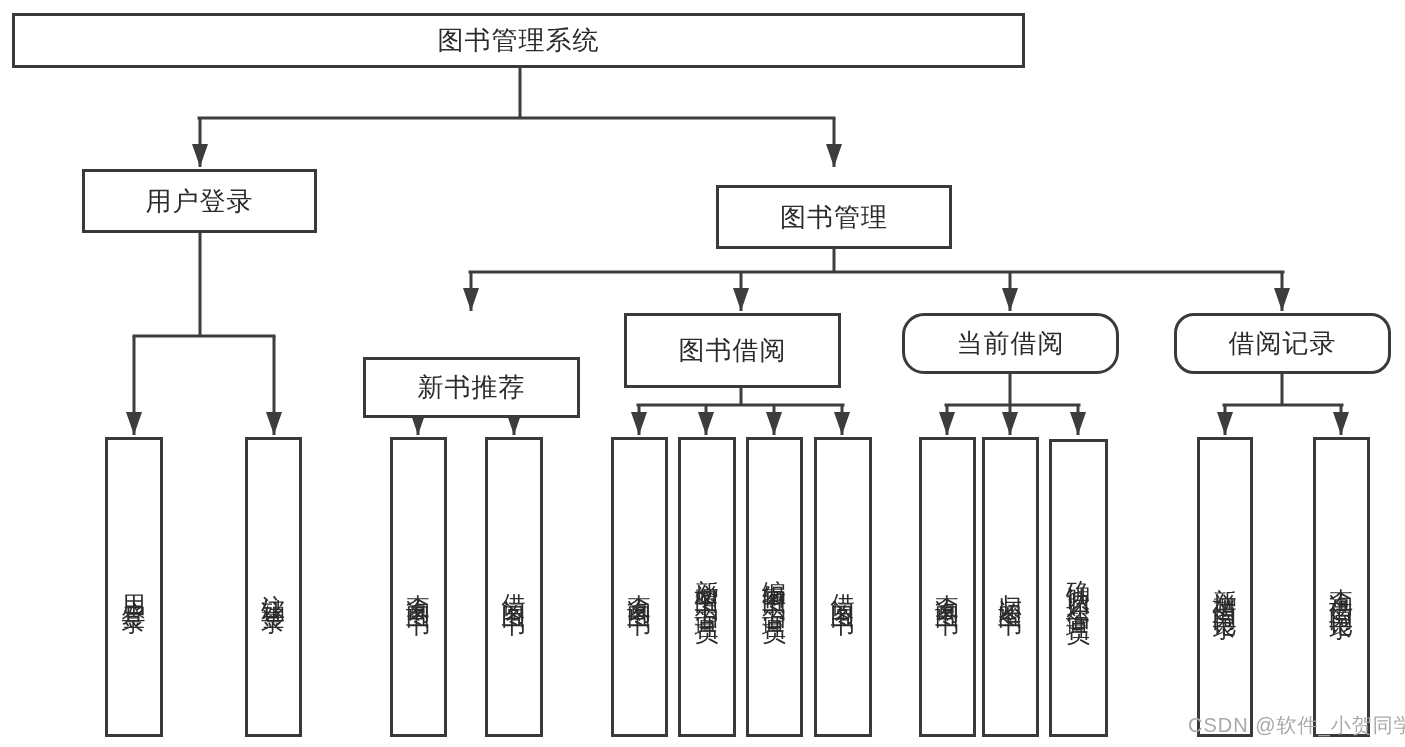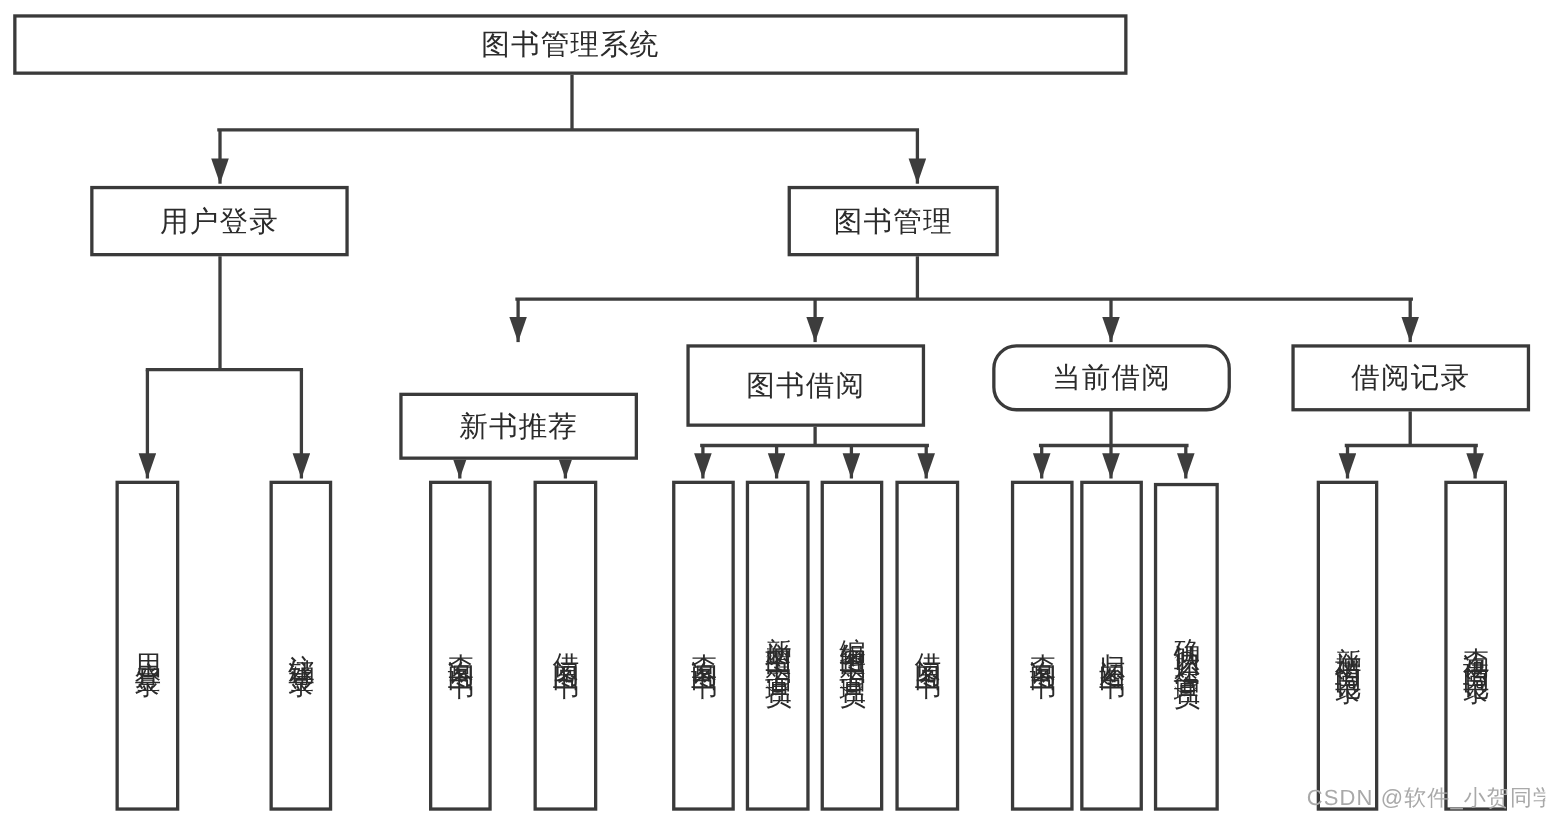--- a/index.html
+++ b/index.html
@@ -107,34 +107,34 @@
     <line x1="1341" y1="405" x2="1341" y2="435" stroke="#3d3d3d" stroke-width="3" marker-end="url(#ah)"></line>
   </svg>
 
   <div class="box hbox" style="left:12px; top:13px; width:1013px; height:55px;">
     <span>图书管理系统</span>
   </div>
 
   <div class="box hbox" style="left:82px; top:169px; width:235px; height:64px;">
     <span>用户登录</span>
   </div>
-  <div class="box hbox" style="left:716px; top:169px; width:192px; height:64px;text-align:center;">
+  <div class="box hbox" style="left:716px; top:185px; width:236px; height:64px;text-align:center;">
     <span>图书管理</span>
   </div>
 
   <div class="box hbox" style="left:363px; top:313px; width:217px; height:61px;margin-top:44px;">
     <span>新书推荐</span>
   </div>
   <div class="box hbox" style="left:624px; top:313px; width:217px; height:75px;justify-content:center;">
     <span>图书借阅</span>
   </div>
   <div class="box hbox" style="left:902px; top:313px; width:217px; height:61px;border-radius:22px;">
     <span>当前借阅</span>
   </div>
-  <div class="box hbox" style="left:1174px; top:313px; width:217px; height:61px;">
+  <div class="box hbox" style="left:1174px; top:313px; width:217px; height:61px;border-radius:20px;">
     <span>借阅记录</span>
   </div>
 
   <div class="box vbox" style="left:105px; top:437px; width:58px; height:300px;">
     <span class="vtext">用户登录</span>
   </div>
   <div class="box vbox" style="left:245px; top:437px; width:57px; height:300px;">
     <span class="vtext">注销登录</span>
   </div>
 

